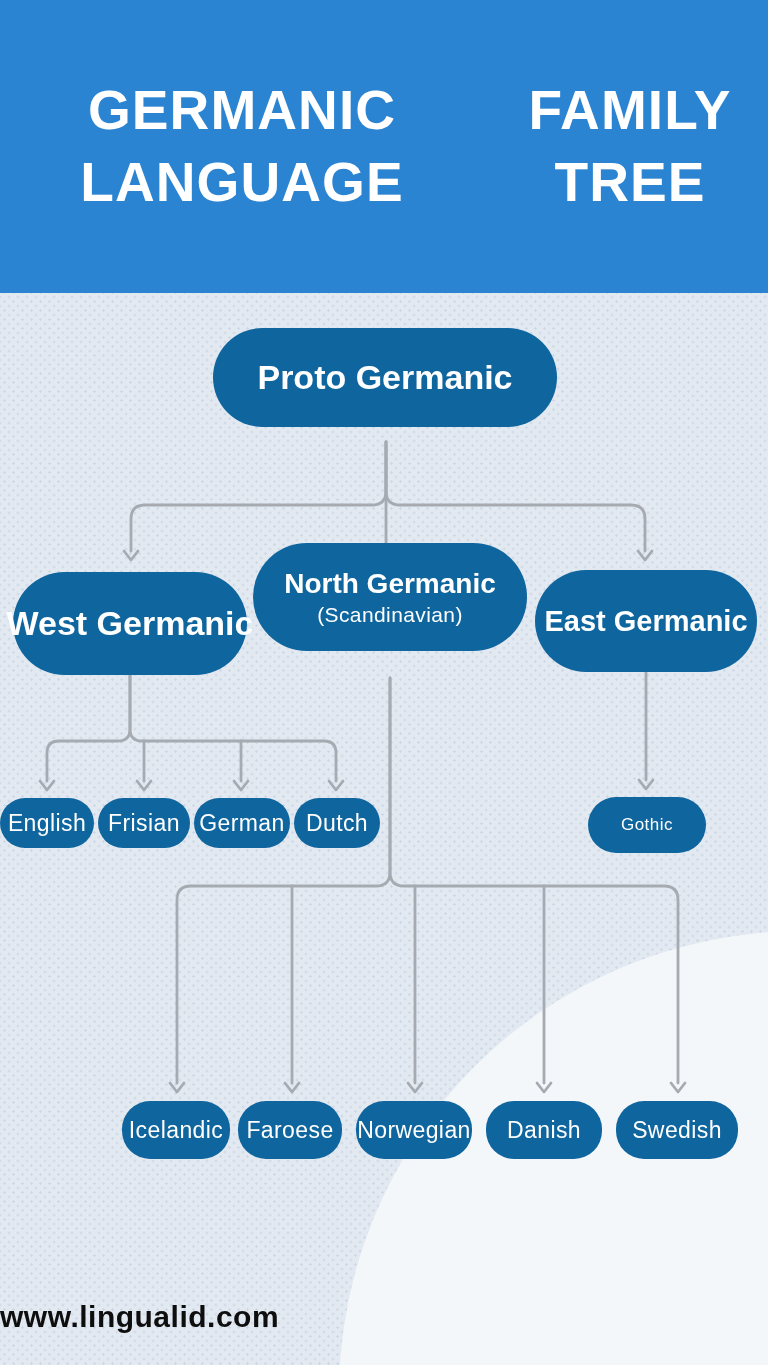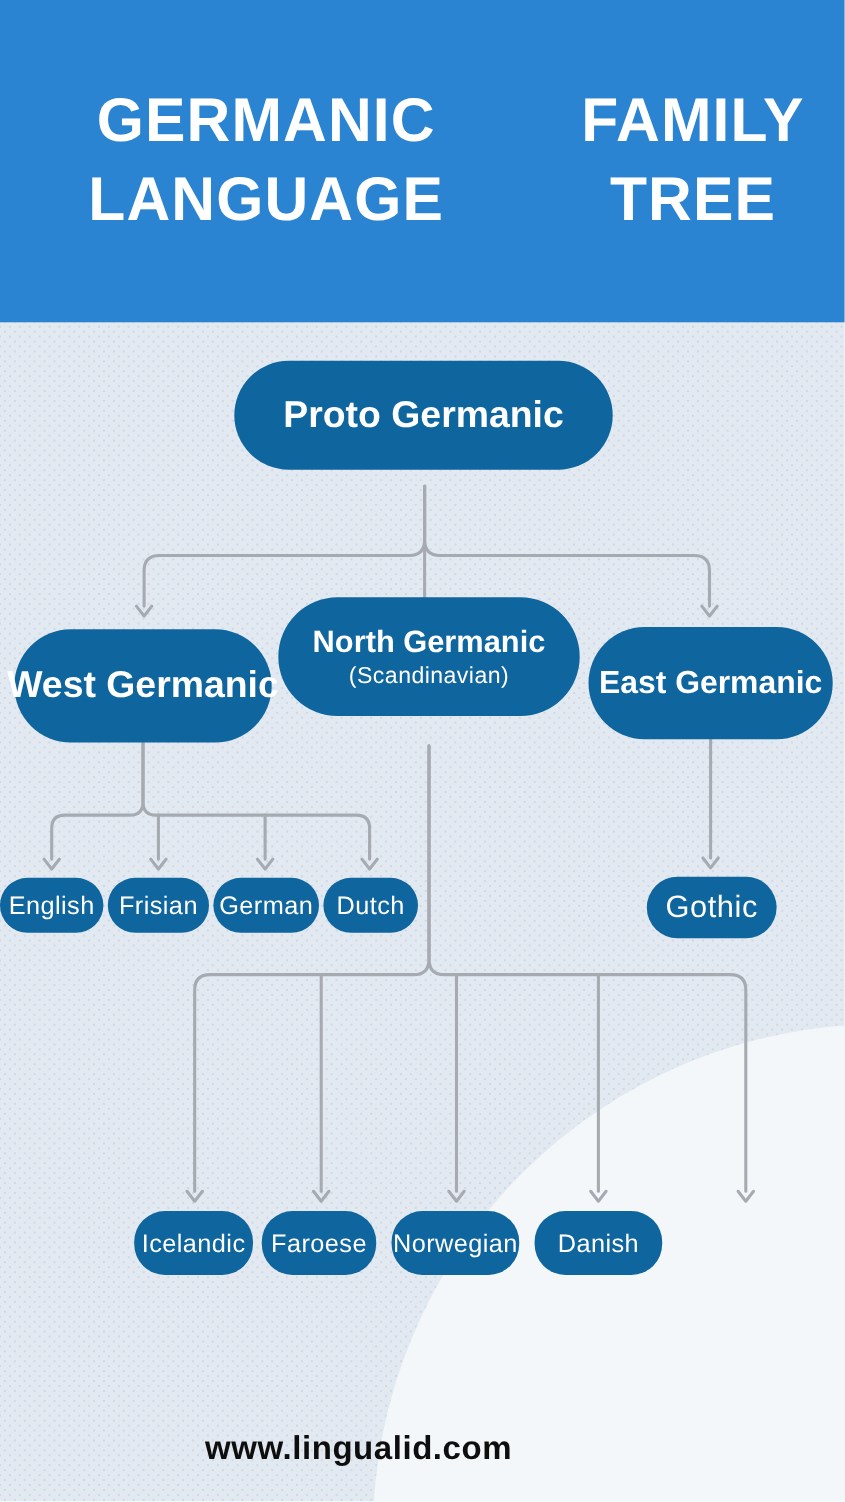--- a/index.html
+++ b/index.html
@@ -58,31 +58,31 @@
   .node-root{left:213px;top:328px;width:344px;height:99px;border-radius:57px;font-size:34px;font-weight:700;}
   .node-west{left:13px;top:572px;width:234px;height:103px;border-radius:52px;font-size:34px;font-weight:700;}
   .node-north{left:253px;top:543px;width:274px;height:108px;border-radius:54px;font-size:28px;font-weight:700;}
   .node-north .sub{font-size:21px;font-weight:400;margin-top:3px;letter-spacing:0.4px;text-align:center;}
   .node-east{left:535px;top:570px;width:222px;height:102px;border-radius:51px;font-size:29px;font-weight:700;}
   .node-sm{height:50px;border-radius:25px;font-size:23px;font-weight:400;letter-spacing:0.4px;}
   .node-english{left:0;top:798px;width:94px;}
   .node-frisian{left:98px;top:798px;width:92px;}
   .node-german{left:194px;top:798px;width:96px;}
   .node-dutch{left:294px;top:798px;width:86px;}
-  .node-gothic{left:588px;top:797px;width:118px;height:56px;border-radius:28px;font-size:28px;font-weight:400;letter-spacing:0.5px;}
+  .node-gothic{left:588px;top:797px;width:118px;height:56px;border-radius:28px;font-size:17px;font-weight:400;letter-spacing:0.5px;}
   .node-bot{top:1101px;height:58px;border-radius:28px;font-size:23px;font-weight:400;letter-spacing:0.4px;}
   .node-icelandic{left:122px;width:108px;}
   .node-faroese{left:238px;width:104px;}
   .node-norwegian{left:356px;width:116px;}
   .node-danish{left:486px;width:116px;}
   .node-swedish{left:616px;width:122px;}
   .footer{
     position:absolute;
     left:0;top:1300px;width:652px;
-    text-align:center;
+    text-align:left;
     font-size:30px;
     font-weight:700;
     color:#0e0e0e;
     letter-spacing:0.5px;
   }
 </style>
 </head>
 <body>
 
 <div class="page">
@@ -174,16 +174,19 @@
   </div>
   <div class="node node-bot node-faroese">
     <span class="lbl">Faroese</span>
   </div>
   <div class="node node-bot node-norwegian">
     <span class="lbl">Norwegian</span>
   </div>
   <div class="node node-bot node-danish">
     <span class="lbl">Danish</span>
   </div>
+  <div class="node node-bot node-swedish">
+    <span class="lbl">Swedish</span>
+  </div>
 
   <div class="footer">www.lingualid.com</div>
 
 </div>
 
 </body></html>

